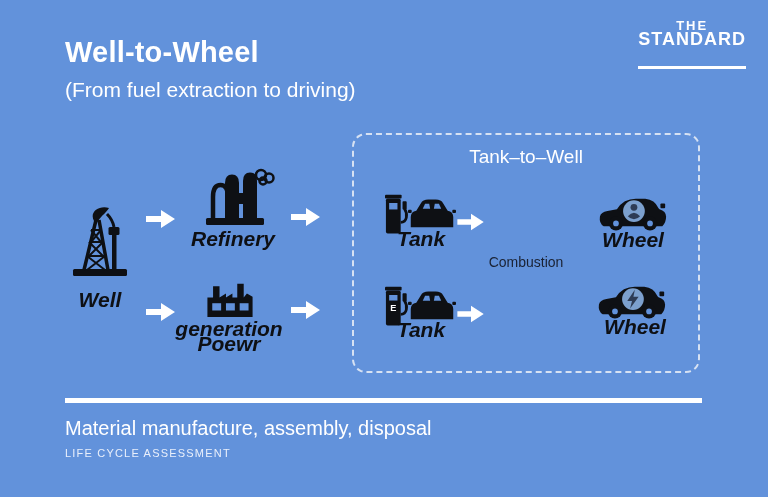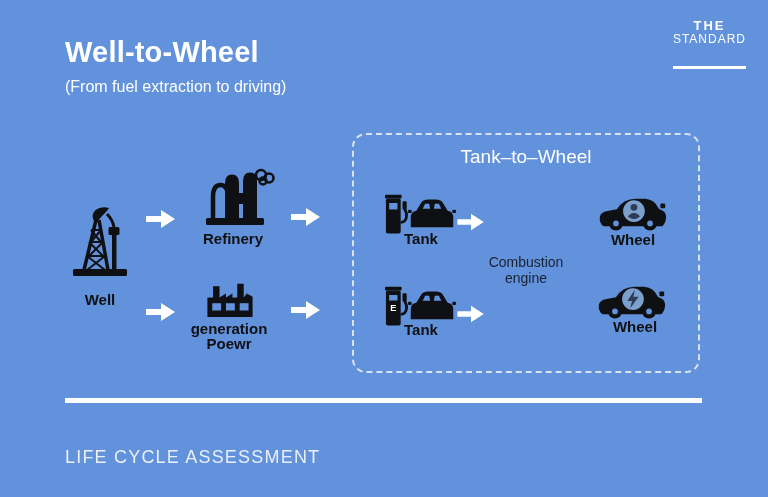--- a/index.html
+++ b/index.html
@@ -13,38 +13,38 @@
   }
   *{margin:0;padding:0;box-sizing:border-box;}
   html,body{width:768px;height:497px;overflow:hidden;}
   body{font-family:"Liberation Sans","DejaVu Sans",sans-serif;background:var(--bg);}
   .stage{position:relative;width:768px;height:497px;background:var(--bg);}
   .abs{position:absolute;}
 
   
   .logo{top:19px;right:22px;text-align:center;color:var(--white);border-bottom:3px solid var(--white);padding-bottom:19px;}
   .logo .l1{font-size:13px;font-weight:bold;letter-spacing:2px;line-height:13px;}
-  .logo .l2{font-size:12px;font-weight:normal;letter-spacing:1px;line-height:15px;text-align:right;}
+  .logo .l2{font-size:18px;font-weight:bold;letter-spacing:1px;line-height:15px;text-align:right;}
 
   
   .title{left:65px;top:36px;color:var(--white);font-size:29px;font-weight:bold;letter-spacing:.2px;}
-  .subtitle{left:65px;top:78px;color:var(--white);font-size:16px;font-weight:normal;}
-
-  
-  .lbl{color:var(--ink);font-weight:bold;font-size:15px;text-align:center;line-height:15px;}
+  .subtitle{left:65px;top:78px;color:var(--white);font-size:21px;font-weight:normal;}
+
+  
+  .lbl{color:var(--ink);font-weight:bold;font-size:21px;text-align:center;line-height:15px;font-style:italic;}
   .midtxt{color:var(--dark-text);font-size:14px;text-align:center;line-height:16px;}
 
   
   .ttw-box{left:352px;top:133px;width:348px;height:240px;border:2px dashed var(--dashed);border-radius:14px;}
   .ttw-title{left:352px;top:146px;width:348px;text-align:center;color:var(--white);font-size:19px;}
 
   
   .rule{left:65px;top:398px;width:637px;height:5px;background:var(--white);}
   .foot1{left:65px;top:417px;color:var(--white);font-size:20px;}
-  .foot2{left:65px;top:447px;color:#E9EFFB;font-size:18px;letter-spacing:1.2px;}
+  .foot2{left:65px;top:447px;color:#E9EFFB;font-size:11px;letter-spacing:1.2px;}
 
   
   .ink-f{fill:var(--ink);}
   .ink-s{stroke:var(--ink);fill:none;}
   .bg-f{fill:var(--bg);}
   .white-f{fill:var(--white);}
   svg{display:block;}
 </style>
 </head>
 <body>
@@ -117,21 +117,21 @@
     <div>Poewr</div>
   </div>
 
   <div class="abs" style="left:291px;top:299px;">
     <svg width="30" height="22" viewBox="0 0 30 22">
         <polygon class="white-f" points="0,8 15,8 15,2 29,11 15,20 15,14 0,14"></polygon>
       </svg>
   </div>
 
   <div class="abs ttw-box"></div>
-  <div class="abs ttw-title">Tank–to–Wheel</div>
+  <div class="abs ttw-title">Tank–to–Well</div>
 
   <div class="abs" style="left:385px;top:194px;">
     <svg width="24" height="42" viewBox="0 0 26 44">
       <rect class="ink-f" x="1" y="4" width="16" height="38" rx="2"></rect>
       <rect class="ink-f" x="0" y="0" width="18" height="4" rx="1"></rect>
       <rect class="bg-f" x="4.5" y="9" width="9" height="7"></rect>
       <path class="ink-s" stroke-width="3" d="M17 30 C24 30 25 21 21 15"></path>
       <rect class="ink-f" x="19" y="7" width="4.5" height="9" rx="1"></rect>
     </svg>
   </div>
@@ -145,21 +145,20 @@
     </svg>
   </div>
   <div class="abs lbl" style="left:381px;top:231px;width:80px;">Tank</div>
   <div class="abs" style="left:457px;top:212px;">
     <svg width="28" height="20" viewBox="0 0 30 22">
         <polygon class="white-f" points="0,8 15,8 15,2 29,11 15,20 15,14 0,14"></polygon>
       </svg>
   </div>
   <div class="abs midtxt" style="left:470px;top:206px;width:112px;margin-top:48px;">
     <div>Combustion</div>
-    <div>engine</div>
   </div>
   <div class="abs" style="left:598px;top:192px;">
     <svg width="70" height="42" viewBox="0 0 74 44">
       <path class="ink-f" d="M6 36 Q1 33 2 26 Q3 21 10 20 L20 18 Q27 7 40 7 L50 7 Q60 8 64 17 L65 18 Q72 20 72 26 Q72 32 68 36 Z"></path>
       <rect class="ink-f" x="66" y="12" width="5" height="5" rx="1"></rect>
       <circle cx="38" cy="20" r="11.5" style="fill:var(--cabin);"></circle>
       <circle cx="38" cy="16" r="3.6" style="fill:var(--cabin-glyph);"></circle>
       <path d="M31.5 25.5 Q38 18 44.5 25.5 Q42 28.5 38 28.5 Q34 28.5 31.5 25.5" style="fill:var(--cabin-glyph);"></path>
       <circle class="ink-f" cx="19" cy="33" r="7.5"></circle>
         <circle class="bg-f" cx="19" cy="33" r="3"></circle>
@@ -202,15 +201,16 @@
       <polygon points="40,10 32,22 37,22 35,30 44,17.5 38.5,17.5" style="fill:var(--cabin-glyph);"></polygon>
       <circle class="ink-f" cx="19" cy="33" r="7.5"></circle>
         <circle class="bg-f" cx="19" cy="33" r="3"></circle>
       <circle class="ink-f" cx="55" cy="33" r="7.5"></circle>
         <circle class="bg-f" cx="55" cy="33" r="3"></circle>
     </svg>
   </div>
   <div class="abs lbl" style="left:593px;top:319px;width:84px;">Wheel</div>
 
   <div class="abs rule"></div>
+  <div class="abs foot1">Material manufacture, assembly, disposal</div>
   <div class="abs foot2">LIFE CYCLE ASSESSMENT</div>
 
 </div>
 
 </body></html>

